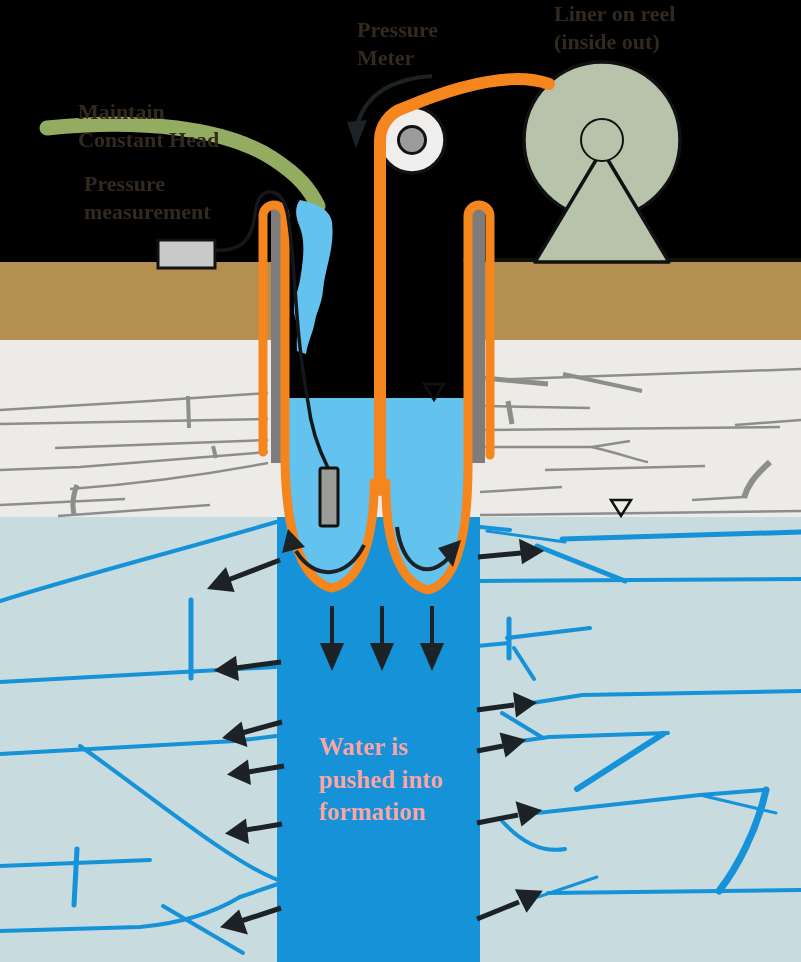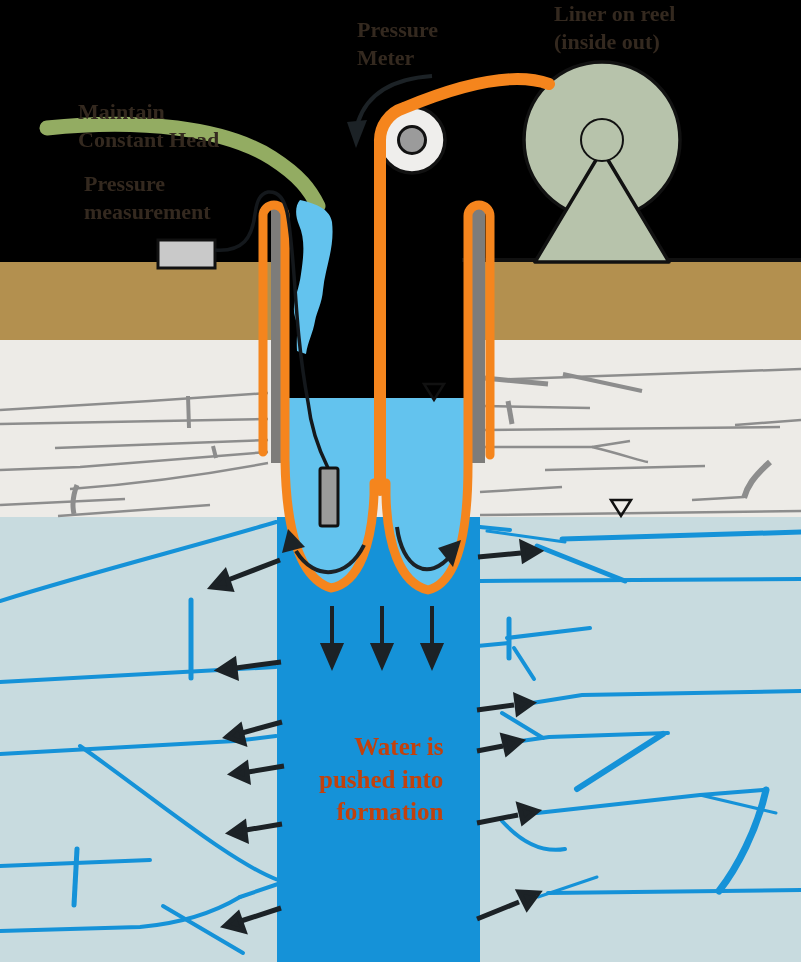--- a/index.html
+++ b/index.html
@@ -1,21 +1,21 @@
 <!DOCTYPE html>
 <html><head>
 <meta charset="utf-8">
 <style>
   html,body{margin:0;padding:0;background:#000;}
   .stage{position:relative;width:801px;height:962px;overflow:hidden;background:#000;
          font-family:"Liberation Serif","DejaVu Serif",serif;}
   .stage svg{position:absolute;left:0;top:0;}
   .lbl{position:absolute;font-weight:bold;white-space:pre-line;line-height:1.28;}
   .lbl-dark{color:#34291f;font-size:22px;}
-  .lbl-water{color:#c2410c;font-size:25px;line-height:1.3;text-align:right;}
+  .lbl-water{color:#fca5a5;font-size:25px;line-height:1.3;}
 </style>
 </head>
 <body>
 
 <div class="stage">
 <svg width="801" height="962" viewBox="0 0 801 962">
 
   <rect x="0" y="0" width="801" height="962" fill="#000000"></rect>
   <rect x="0" y="262" width="801" height="78" fill="#b3904f"></rect>
   <rect x="0" y="340" width="801" height="177" fill="#edebe7"></rect>

